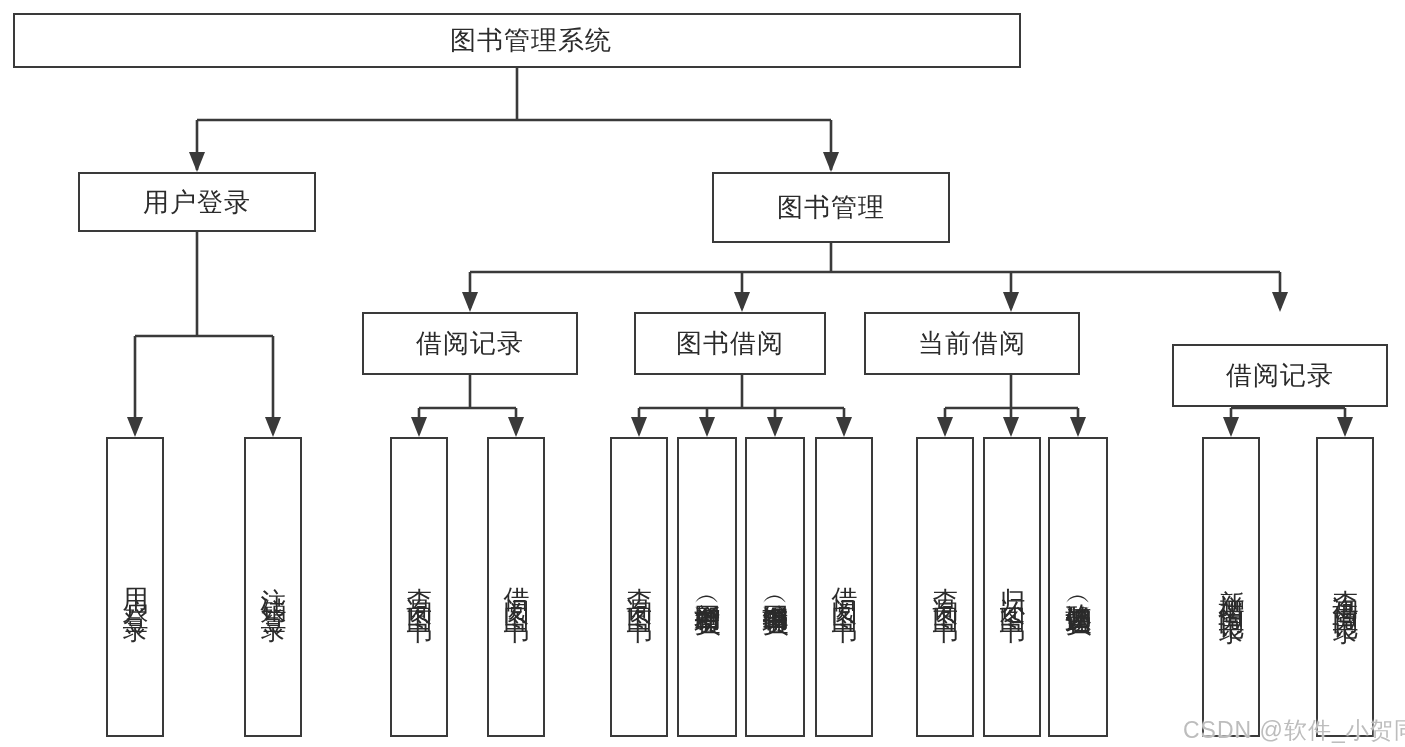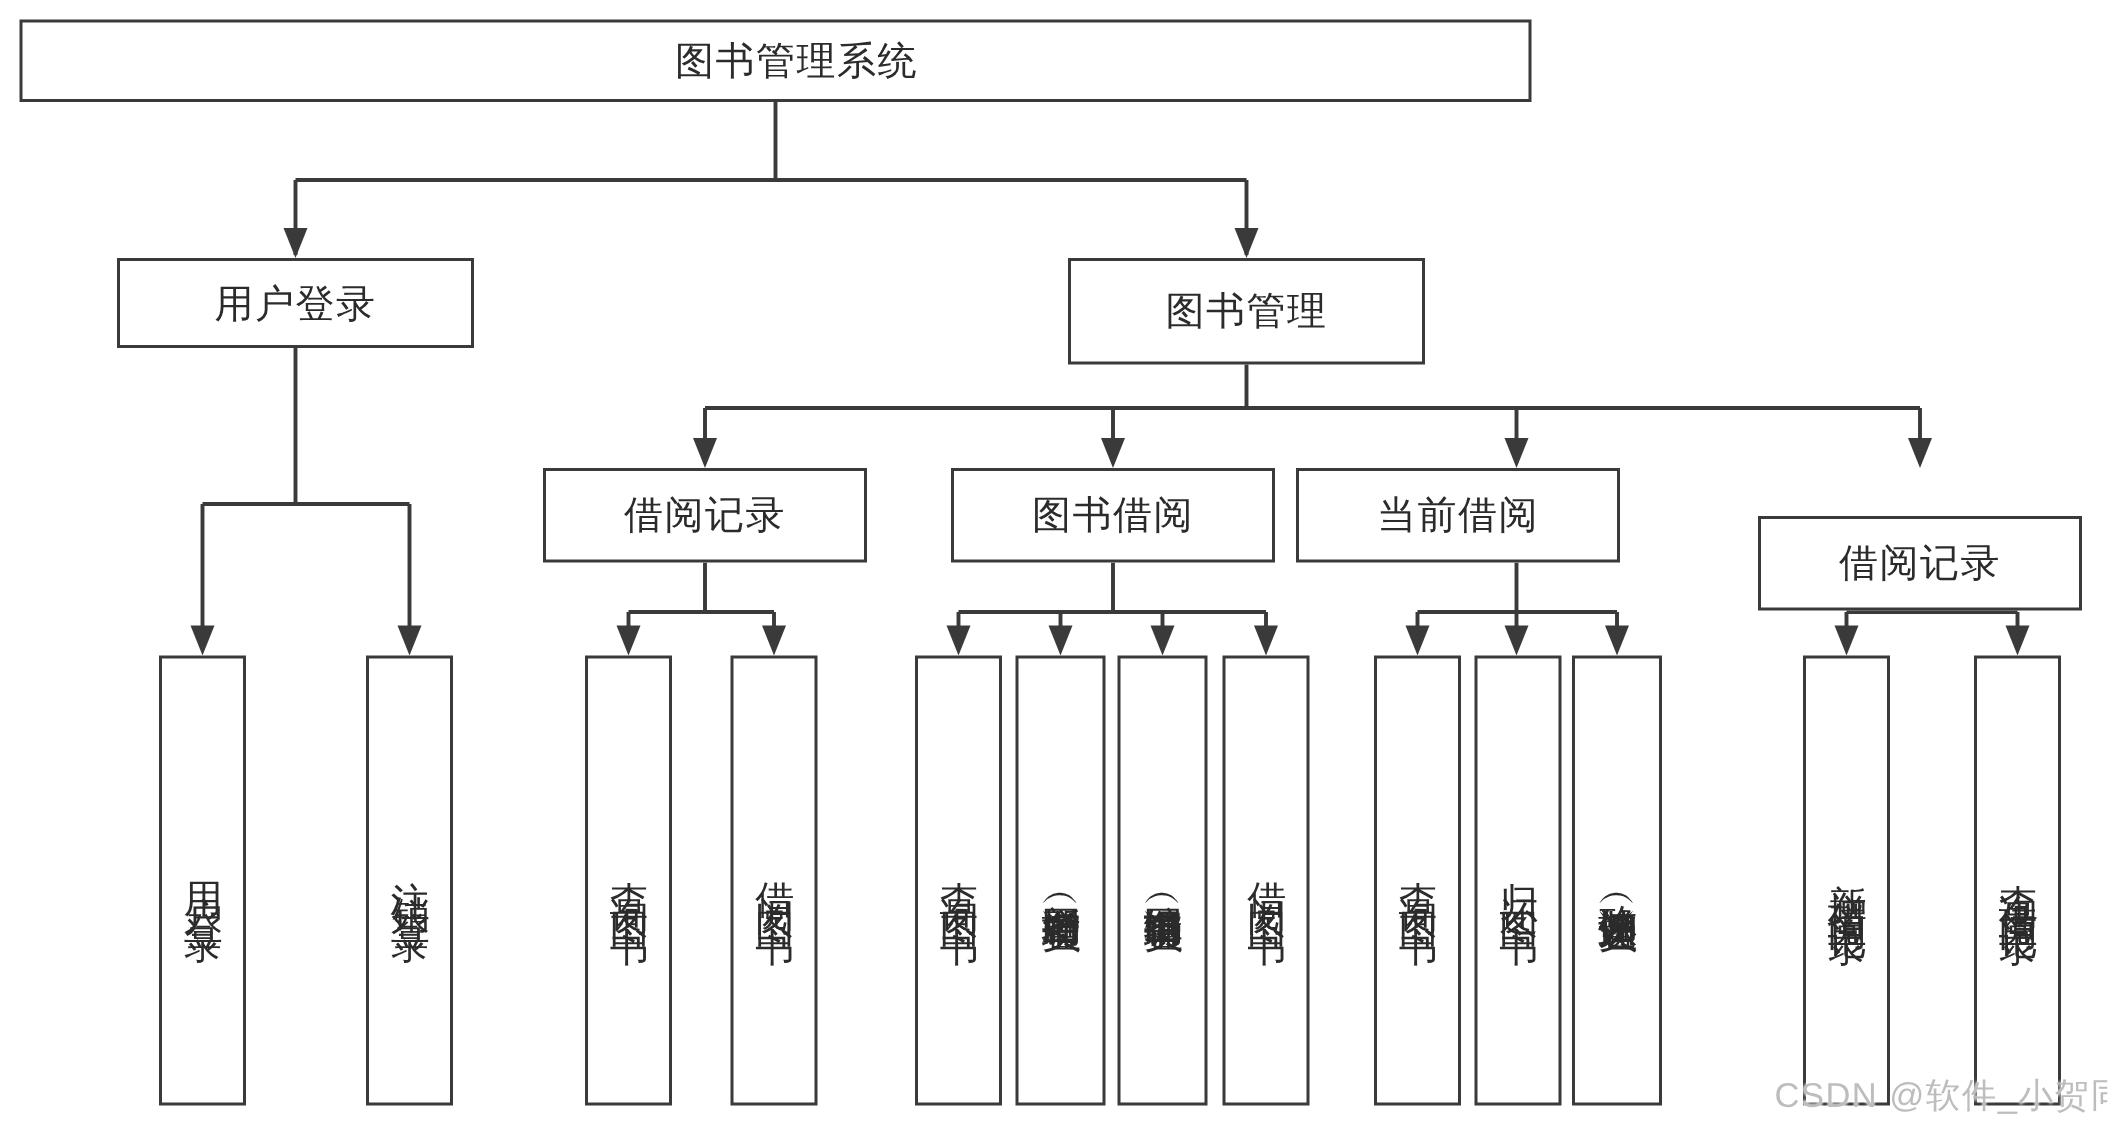--- a/index.html
+++ b/index.html
@@ -132,21 +132,21 @@
       <use class="ah" href="#arrow" x="1345" y="437"></use>
     </g>
   </svg>
 
   <div class="node hbox" style="left:13px; top:13px; width:1008px; height:55px;padding-left:28px;">图书管理系统</div>
 
   <div class="node hbox" style="left:78px; top:172px; width:238px; height:60px;">用户登录</div>
   <div class="node hbox" style="left:712px; top:172px; width:238px; height:71px;">图书管理</div>
 
   <div class="node hbox" style="left:362px; top:312px; width:216px; height:63px;">借阅记录</div>
-  <div class="node hbox" style="left:634px; top:312px; width:216px; height:63px;">图书借阅</div>
+  <div class="node hbox" style="left:634px; top:312px; width:192px; height:63px;">图书借阅</div>
   <div class="node hbox" style="left:864px; top:312px; width:216px; height:63px;">当前借阅</div>
   <div class="node hbox" style="left:1172px; top:312px; width:216px; height:63px;margin-top:32px;">借阅记录</div>
 
   <div class="leaf sp-wide" style="left:106px;">用户登录</div>
   <div class="leaf sp-wide" style="left:244px;">注销登录</div>
 
   <div class="leaf sp-wide" style="left:390px;">查询图书</div>
   <div class="leaf sp-wide" style="left:487px;">借阅图书</div>
 
   <div class="leaf sp-wide" style="left:610px;">查询图书</div>

